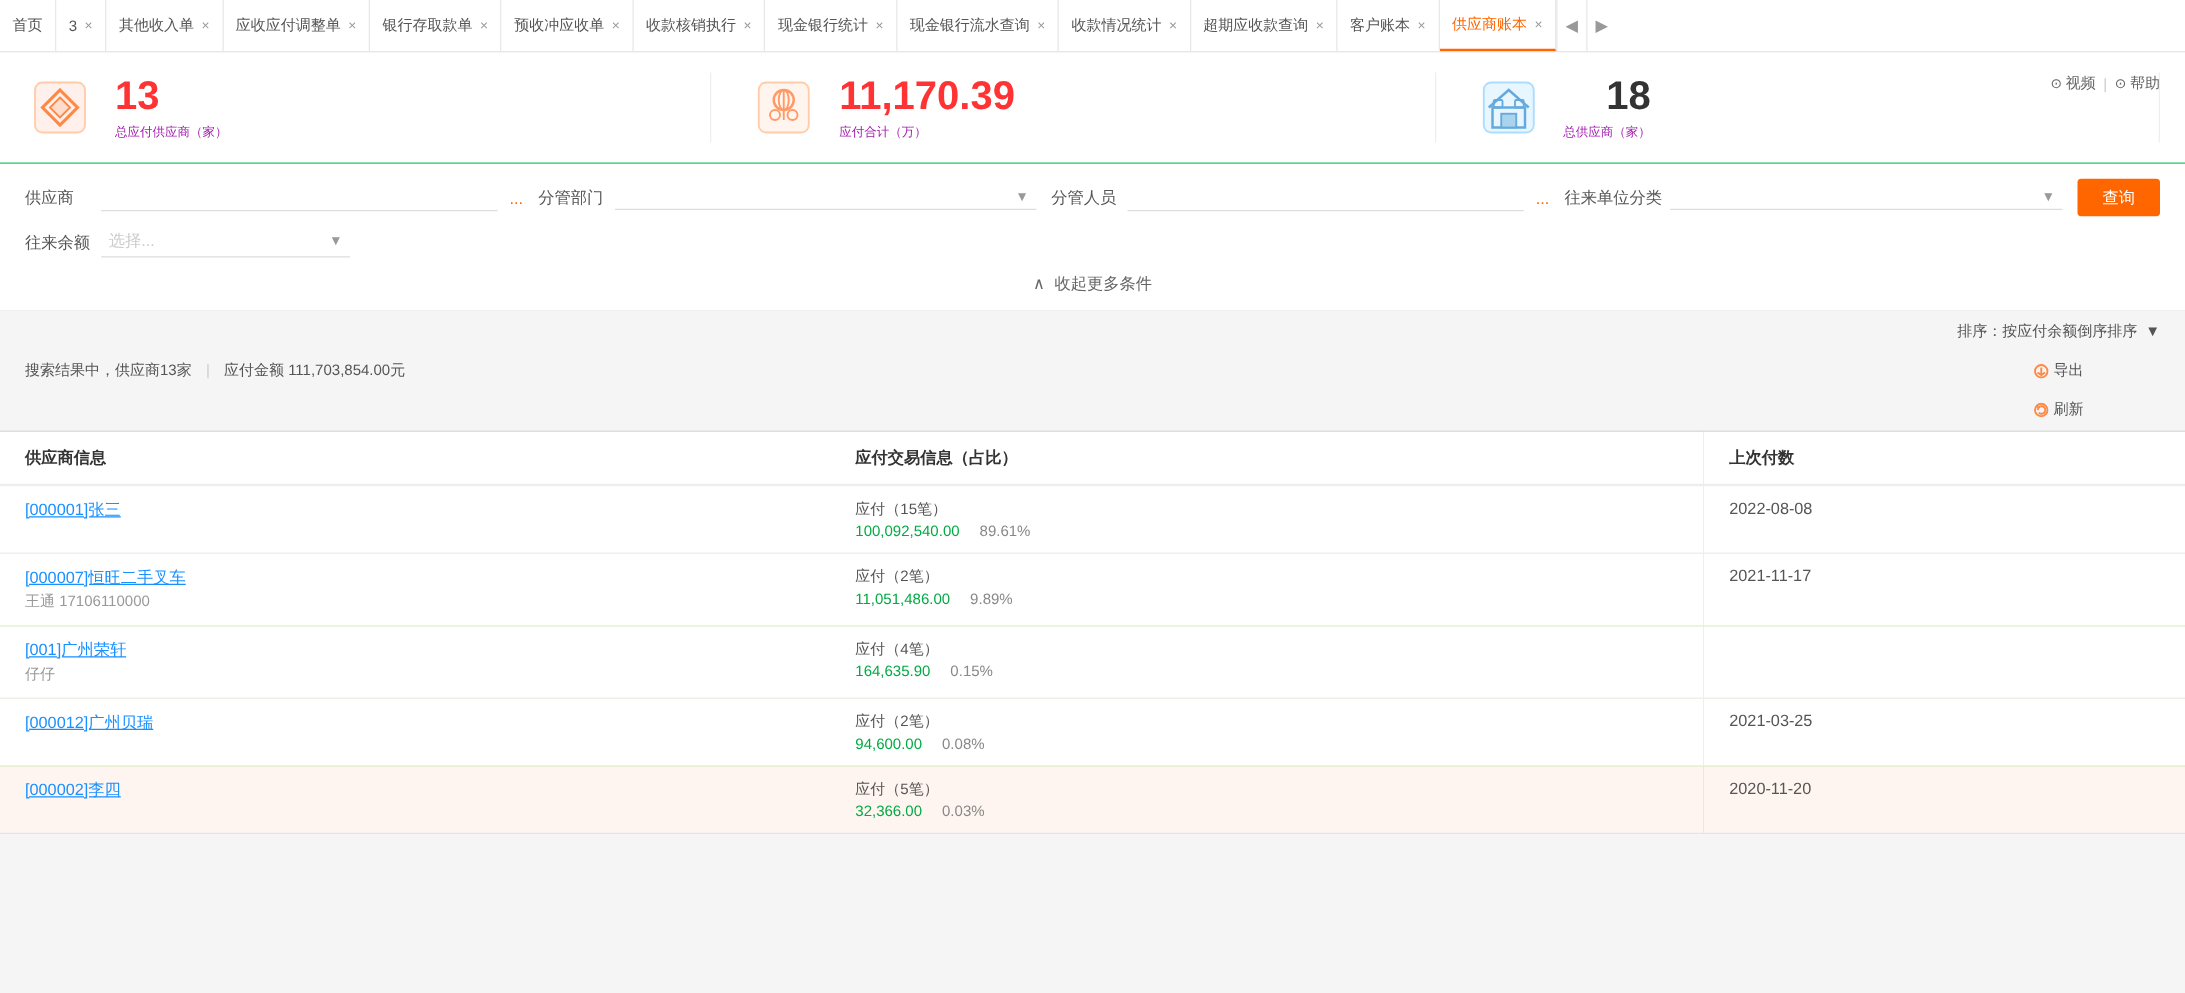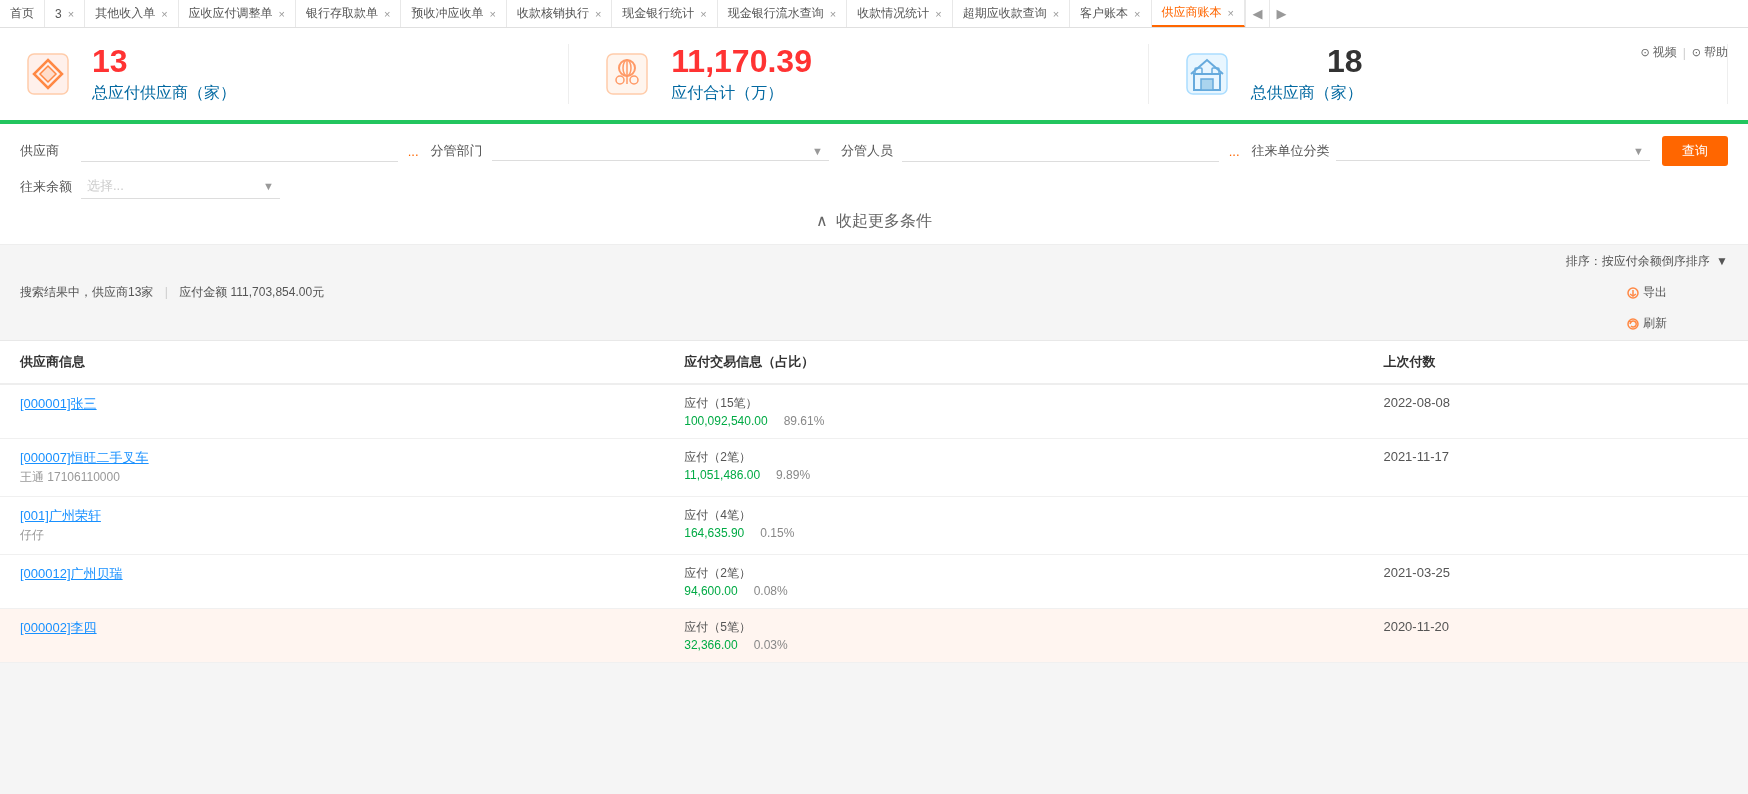--- a/index.html
+++ b/index.html
@@ -4,21 +4,21 @@
   <style>
     * { box-sizing: border-box; margin: 0; padding: 0; font-family: 'Microsoft YaHei', Arial, sans-serif; }
     body { background: #f5f5f5; font-size: 13px; color: #333; }
 
     
     .top-nav {
       display: flex;
       align-items: center;
       background: #fff;
       border-bottom: 1px solid #e0e0e0;
-      height: 28px;
+      height: 42px;
       overflow: hidden;
     }
     .nav-tab {
       display: flex;
       align-items: center;
       padding: 0 10px;
       height: 100%;
       font-size: 12px;
       color: #555;
       border-right: 1px solid #e8e8e8;
@@ -39,21 +39,21 @@
       border-left: 1px solid #e8e8e8;
       flex-shrink: 0;
     }
 
     
     .summary-header {
       background: #fff;
       display: flex;
       align-items: center;
       padding: 16px 20px;
-      border-bottom: 4px solid #22c55e;
+      border-bottom: 1px solid #22c55e;
       position: relative;
     }
     .summary-card {
       display: flex;
       align-items: center;
       flex: 1;
       border-right: 1px solid #eee;
       padding: 0 30px;
     }
     .summary-card:first-child { padding-left: 0; }
@@ -64,22 +64,22 @@
       margin-right: 16px;
       flex-shrink: 0;
     }
     .summary-value {
       font-size: 32px;
       font-weight: bold;
       color: #ff3333;
       line-height: 1.1;
     }
     .summary-label {
-      font-size: 16px;
-      color: #0369a1;
+      font-size: 10px;
+      color: #a21caf;
       margin-top: 4px;
     }
     .top-right-links {
       position: absolute;
       right: 20px;
       top: 16px;
       font-size: 12px;
       color: #666;
       display: flex;
       align-items: center;
@@ -146,21 +146,21 @@
       border: none;
       padding: 6px 20px;
       font-size: 13px;
       cursor: pointer;
       border-radius: 3px;
       white-space: nowrap;
     }
     .collapse-bar {
       text-align: center;
       padding: 4px 0;
-      font-size: 16px;
+      font-size: 13px;
       color: #666;
       cursor: pointer;
     }
 
     
     .result-bar {
       background: #f5f5f5;
       padding: 8px 20px;
       display: flex;
       align-items: center;

